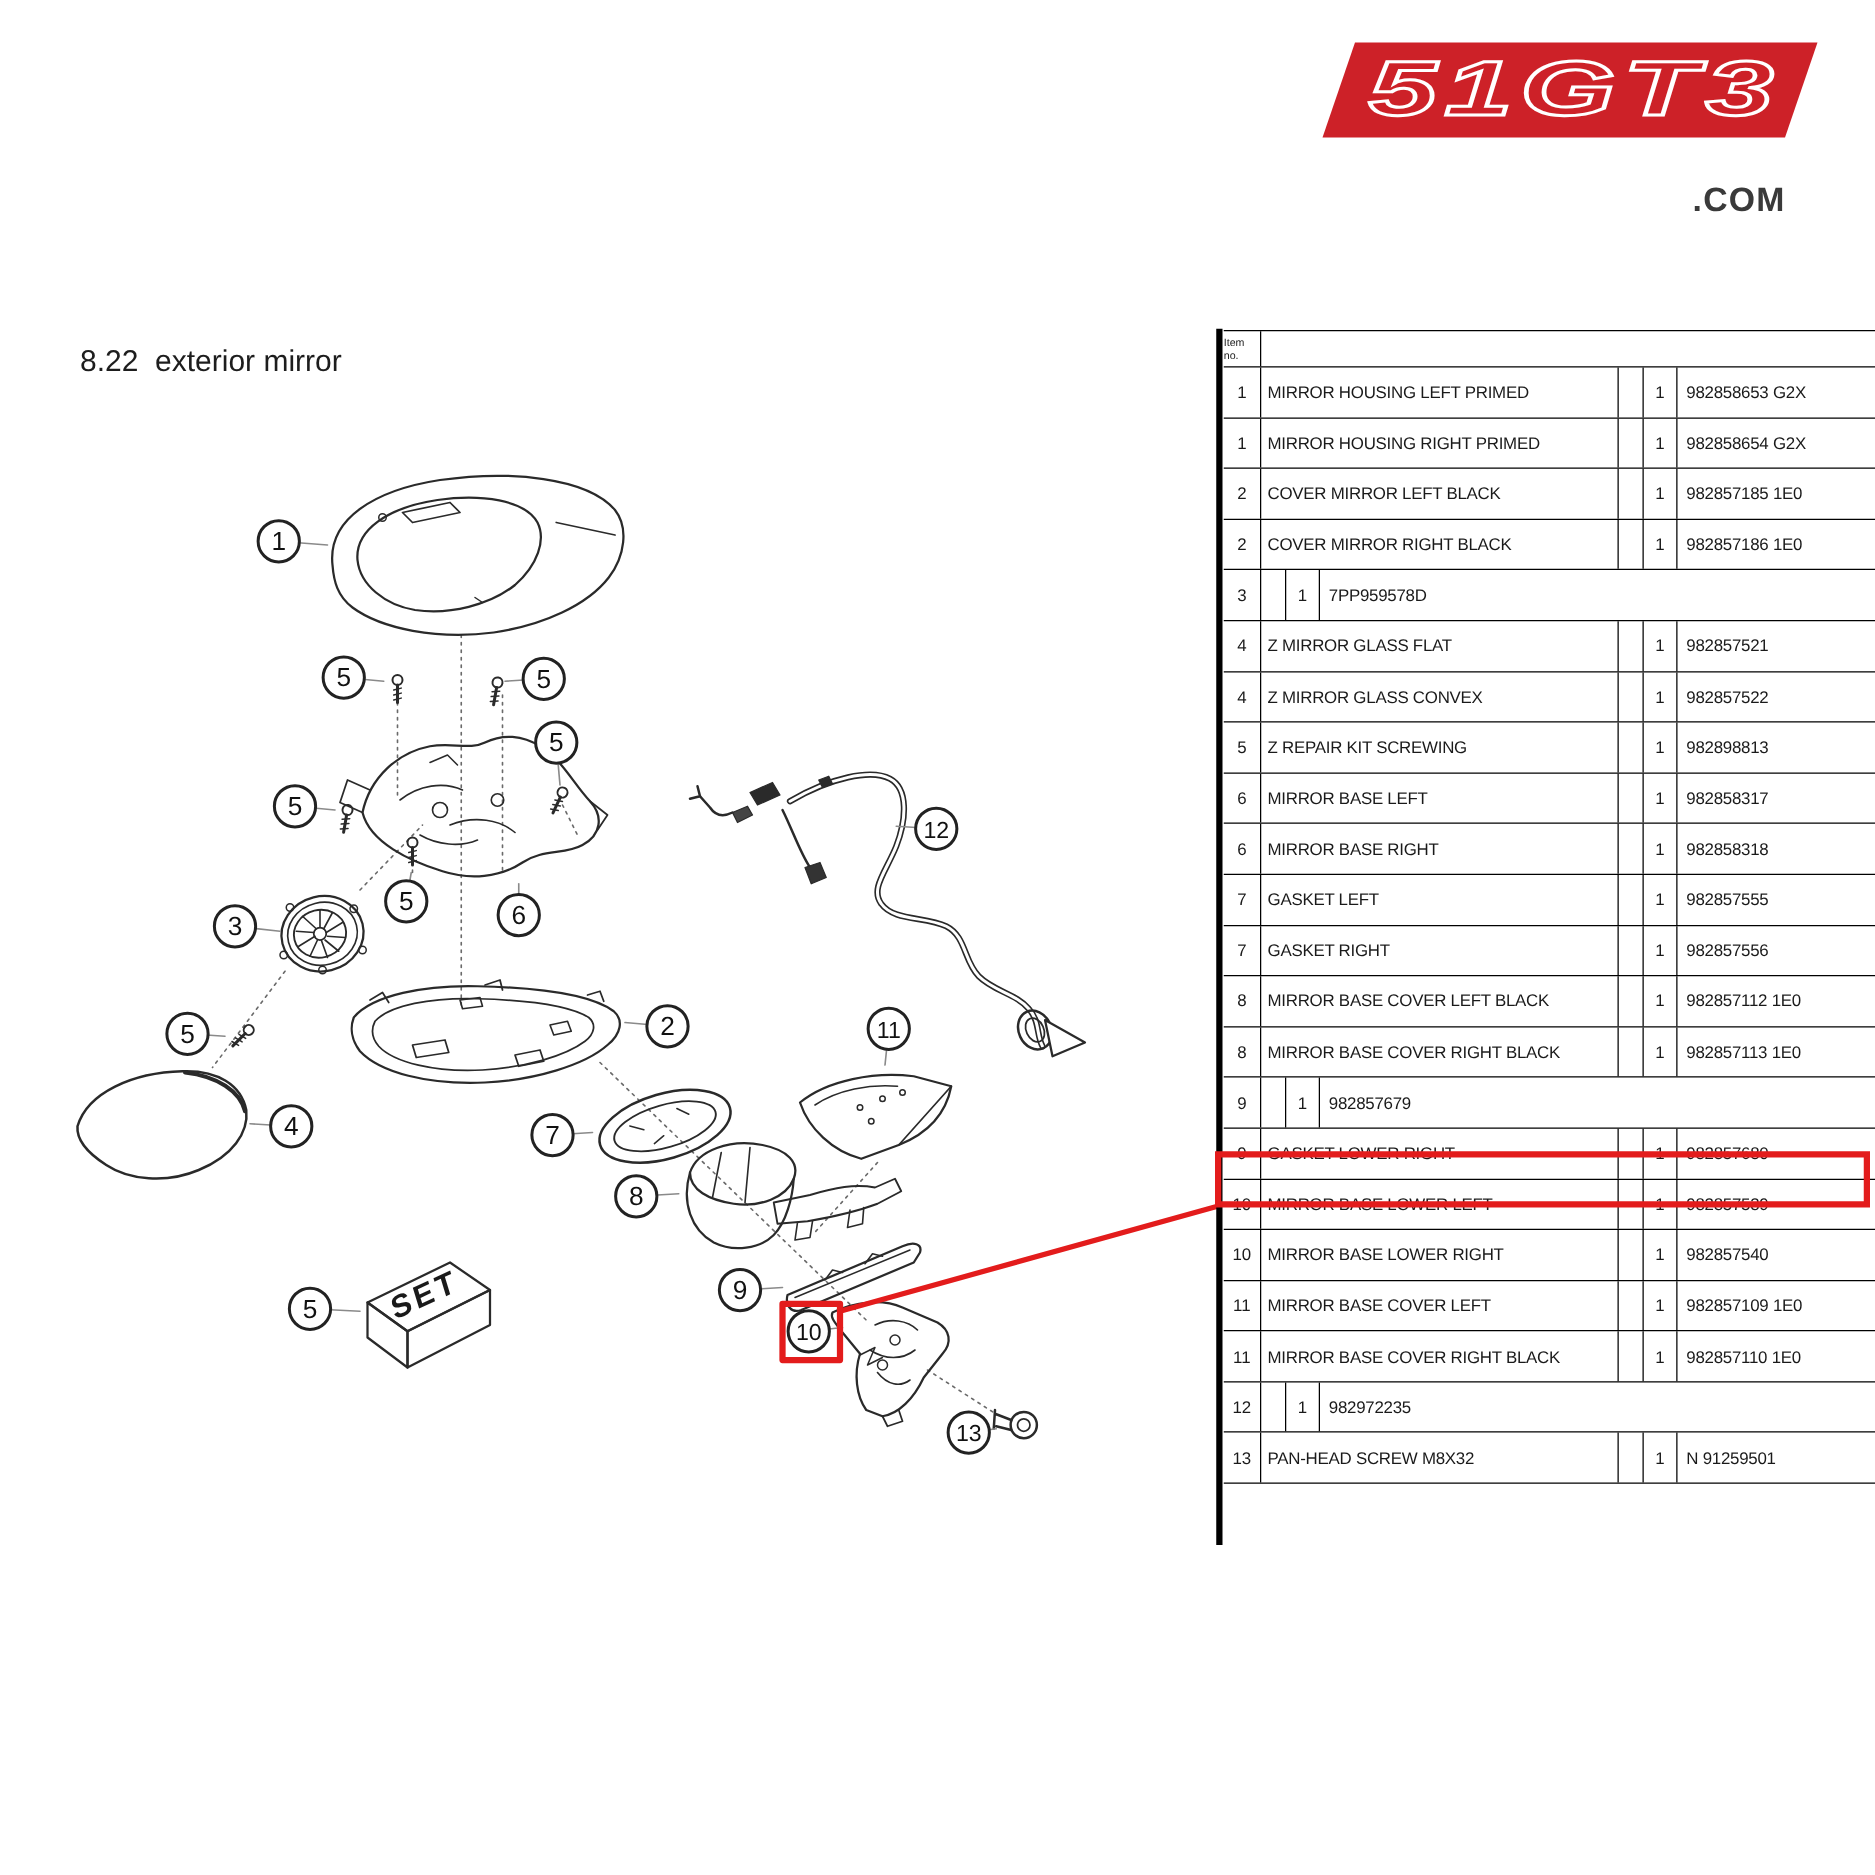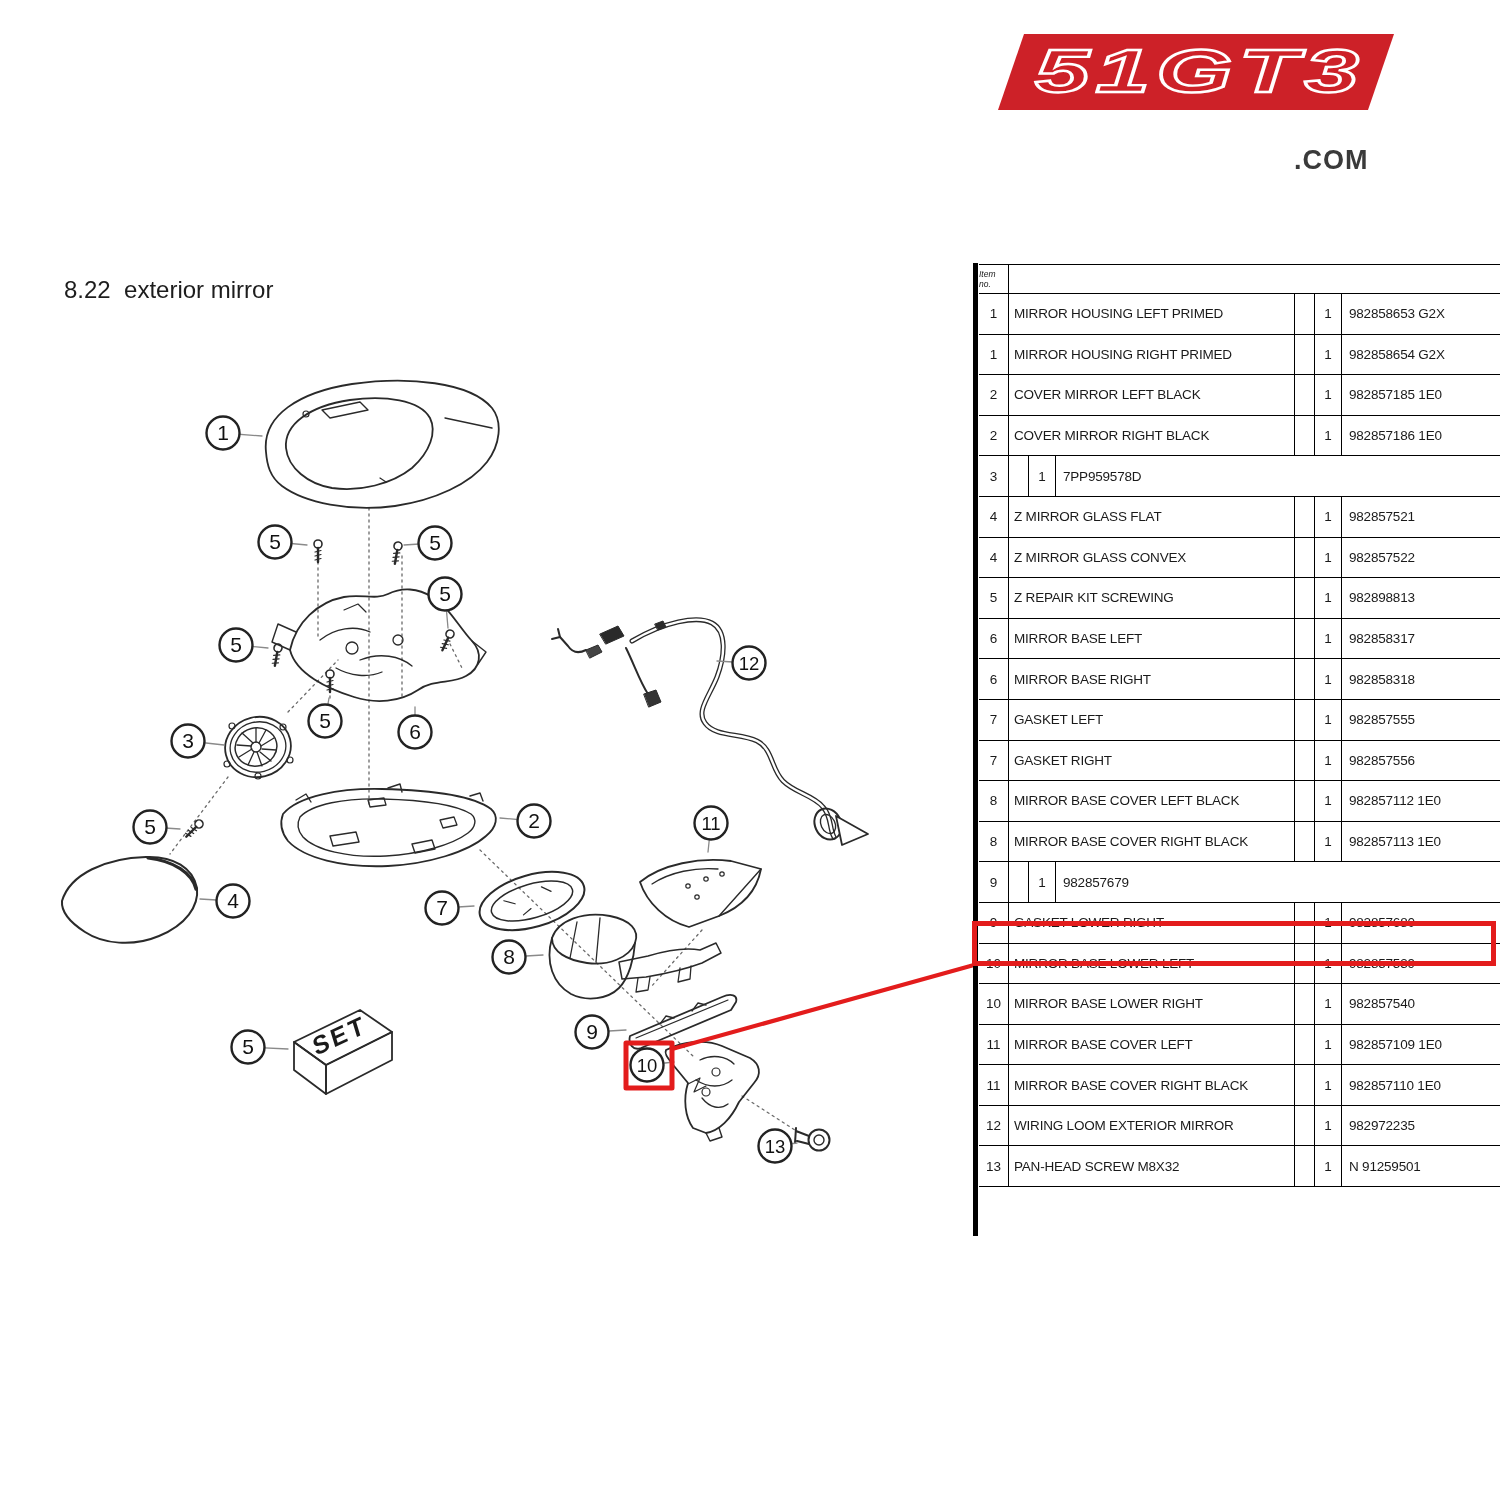--- a/index.html
+++ b/index.html
@@ -1,27 +1,27 @@
 <!DOCTYPE html>
 <html><head>
 <meta charset="utf-8">
 <style>
   html,body{margin:0;padding:0;background:#fff;}
   .page{position:relative;width:1500px;height:1500px;background:#ffffff;overflow:hidden;
         font-family:"Liberation Sans", sans-serif;color:#1a1a1a;}
   .title{position:absolute;left:64px;top:276px;font-size:24px;color:#1d1d1d;white-space:pre;}
   
-  .logo{position:absolute;left:996px;top:32px;width:400px;height:120px;}
+  .logo{position:absolute;left:1056px;top:32px;width:400px;height:120px;}
   .tld{position:absolute;left:298px;top:82px;font-size:27px;font-weight:bold;color:#3a3a3a;letter-spacing:1px;margin-top:31px;}
   
   #diagram{position:absolute;left:0;top:0;width:1500px;height:1500px;}
   
   .ptable{position:absolute;left:979px;top:264px;width:521px;border-top:1px solid #000;}
   .trow,.thead{display:flex;align-items:stretch;border-bottom:1px solid #000;}
-  .thead{height:28px;font-style:italic;}
+  .thead{height:28px;}
   .trow{height:39.6px;}
   .cell{display:flex;align-items:center;border-right:1px solid #000;overflow:hidden;}
   .c-item{width:29px;justify-content:center;font-size:13.5px;}
   .c-desc{width:280px;padding-left:5px;font-size:13.5px;letter-spacing:-0.2px;}
   .c-m{width:19px;justify-content:center;font-size:13.5px;}
   .c-pc{width:26px;justify-content:center;font-size:13.5px;}
   .c-mat{flex:1;padding-left:7px;border-right:none;font-size:13.5px;letter-spacing:-0.2px;}
   .h-item{font-size:8.5px;}
   .h-desc,.h-m,.h-pc,.h-mat{font-size:15px;margin-top:36px;}
   .h-desc{padding-left:5px;}
@@ -487,21 +487,20 @@
         </div>
         <div class="trow">
           <div class="cell c-item">11</div>
           <div class="cell c-desc">MIRROR BASE COVER RIGHT BLACK</div>
           <div class="cell c-m"></div>
           <div class="cell c-pc">1</div>
           <div class="cell c-mat">982857110 1E0</div>
         </div>
         <div class="trow">
           <div class="cell c-item">12</div>
-          <div class="cell c-desc">WIRING LOOM EXTERIOR MIRROR</div>
           <div class="cell c-m"></div>
           <div class="cell c-pc">1</div>
           <div class="cell c-mat">982972235</div>
         </div>
         <div class="trow">
           <div class="cell c-item">13</div>
           <div class="cell c-desc">PAN-HEAD SCREW M8X32</div>
           <div class="cell c-m"></div>
           <div class="cell c-pc">1</div>
           <div class="cell c-mat">N 91259501</div>

